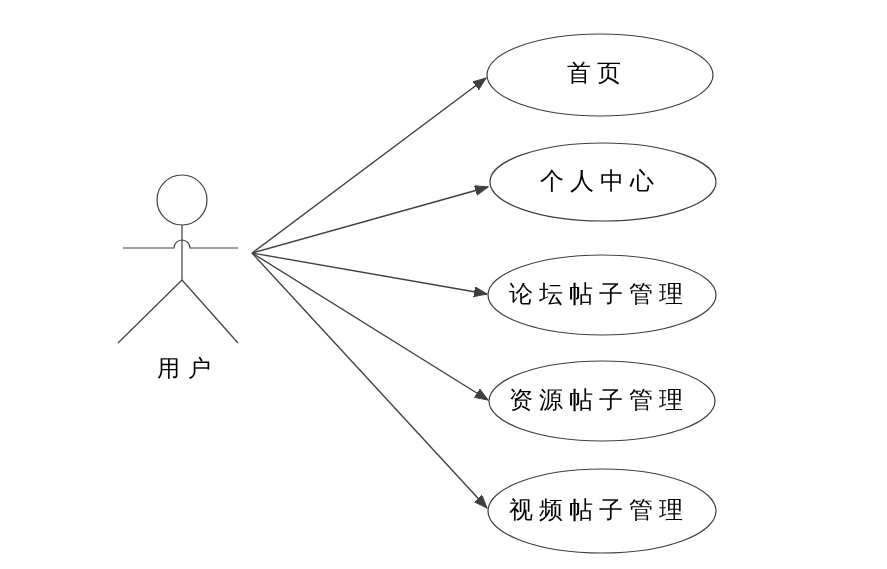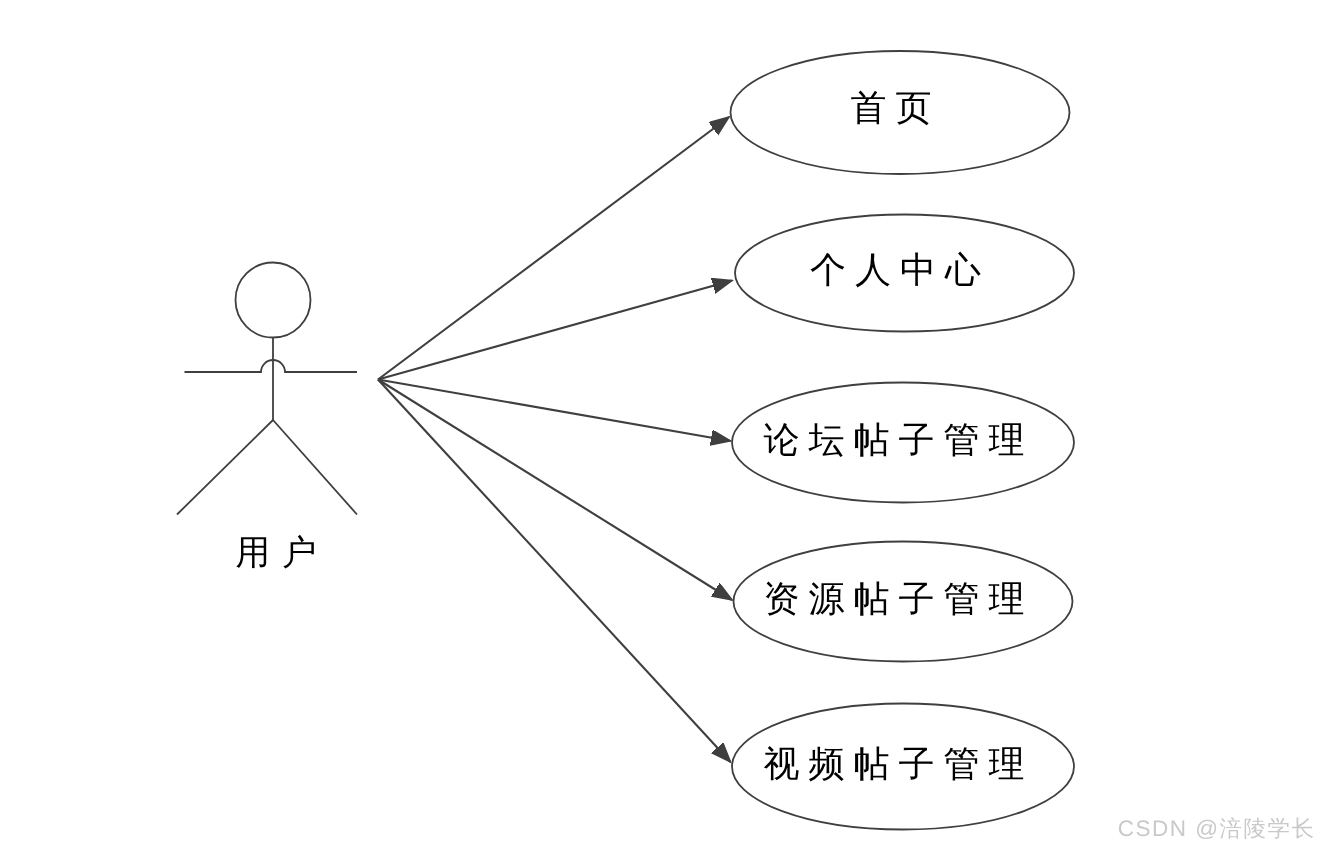--- a/index.html
+++ b/index.html
@@ -104,16 +104,13 @@
       <ellipse class="node-ellipse" cx="602" cy="401" rx="113" ry="40"></ellipse>
       <text class="usecase-label" x="599" y="400">资源帖子管理</text>
     </g>
 
     <g>
       <ellipse class="node-ellipse" cx="602" cy="511" rx="114" ry="42"></ellipse>
       <text class="usecase-label" x="599" y="510">视频帖子管理</text>
     </g>
   </svg>
 
-  <div class="watermark">
-    <span>CSDN @涪陵学长</span>
-  </div>
 </div>
 
 </body></html>

